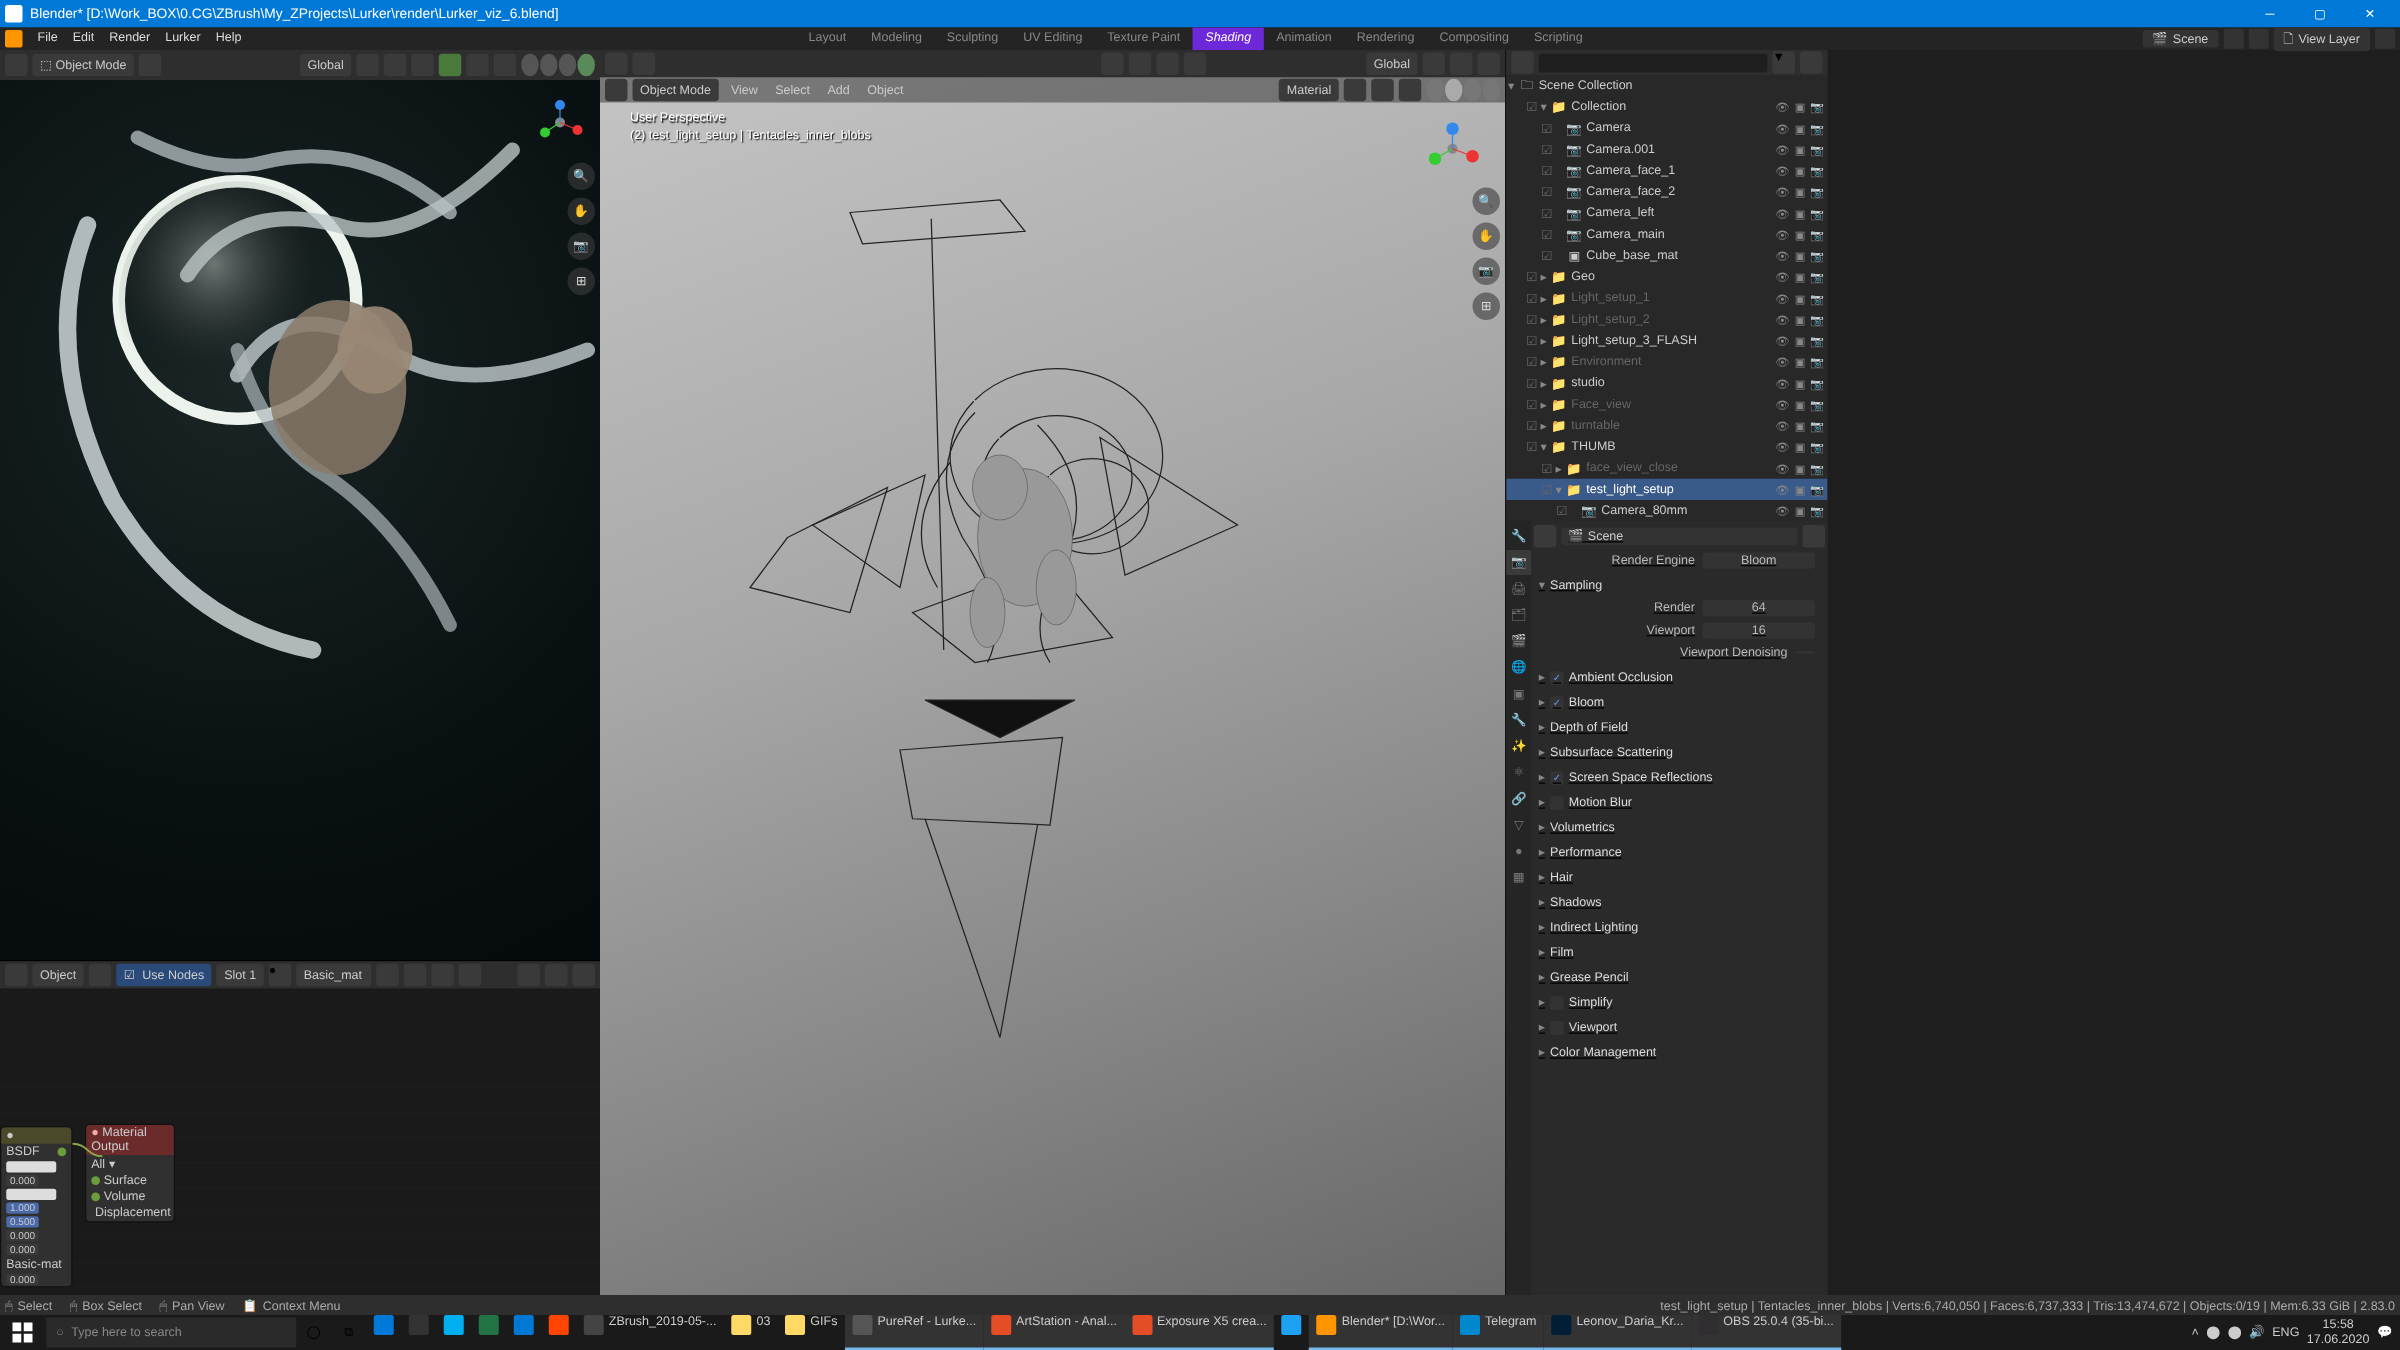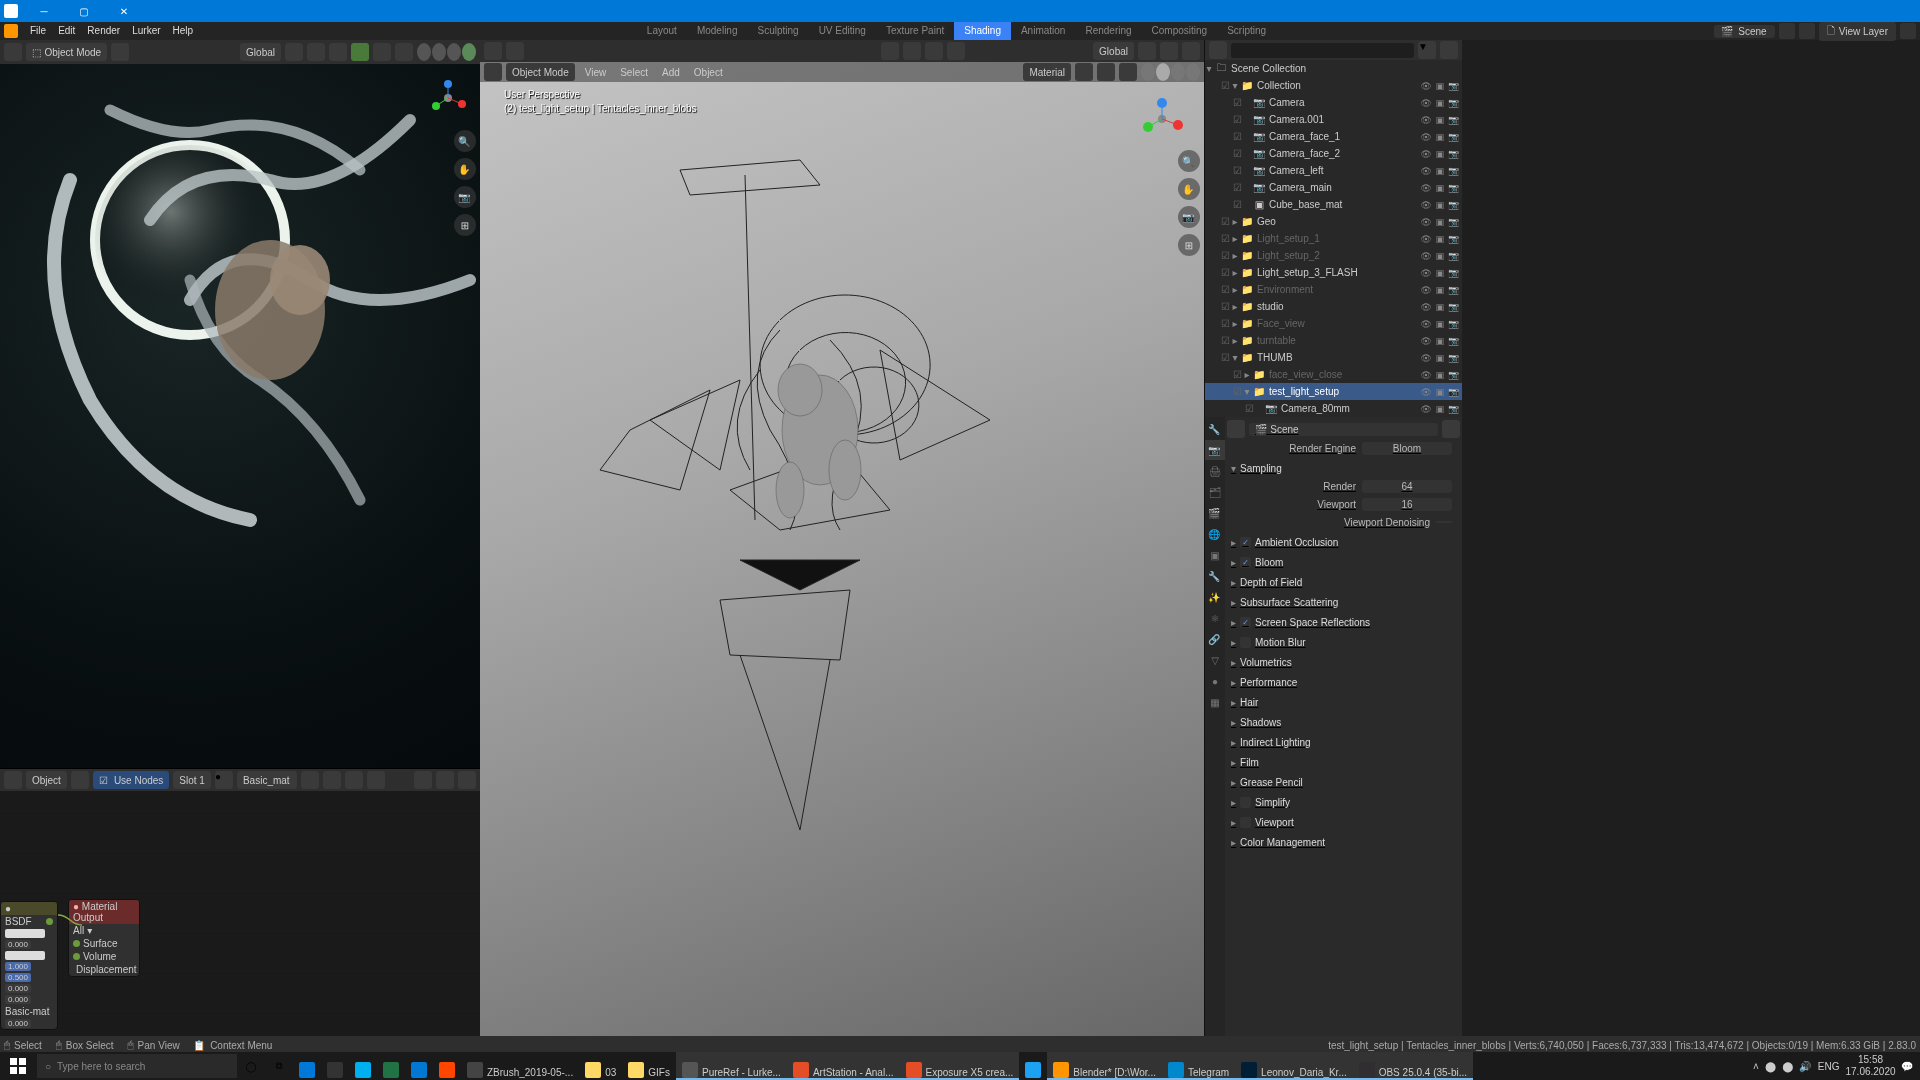--- a/index.html
+++ b/index.html
@@ -10,21 +10,21 @@
 .titlebar .icon-b { width:14px; height:14px; background:#fff; border-radius:2px; margin-right:6px; }
 .titlebar .title { flex:1; font-size:11px; }
 .titlebar .winbtn { width:40px; height:22px; display:flex; align-items:center; justify-content:center; color:#fff; }
 
 
 .menubar { height:18px; background:#242424; display:flex; align-items:center; padding:0 4px; gap:2px; }
 .menubar .logo { width:14px; height:14px; background:#ff9500; border-radius:2px; margin-right:4px; }
 .menubar .menuitem { color:#ddd; padding:0 6px; line-height:18px; }
 .menubar .tabs { flex:1; display:flex; justify-content:center; gap:0; }
 .menubar .tab { color:#888; padding:0 10px; line-height:18px; }
-.menubar .tab.active { color:#fff; background:#3b82f6; }
+.menubar .tab.active { color:#fff; background:#6d28d9;font-style:italic; }
 .menubar .right { display:flex; align-items:center; gap:4px; }
 .menubar .right .scenebox { background:#333; border-radius:3px; padding:1px 8px; color:#ccc; display:flex; align-items:center; gap:4px; }
 .menubar .right .iconbtn { width:16px; height:16px; background:#333; border-radius:2px; }
 
 
 .main { position:absolute; top:40px; bottom:30px; left:0; right:0; display:grid; grid-template-columns:480px 724px 258px; grid-template-rows:1fr; }
 .leftcol { display:flex; flex-direction:column; background:#2a2a2a; }
 .view3d-render { flex:1; background:radial-gradient(circle at 40% 35%, #1a2525 0%, #0a1112 60%, #050a0c 100%); position:relative; overflow:hidden; }
 .view3d-render .header { height:24px; background:#2e2e2e; display:flex; align-items:center; padding:0 4px; gap:4px; }
 .hdr-btn { height:18px; background:#3a3a3a; border-radius:3px; padding:0 6px; color:#ccc; display:flex; align-items:center; gap:3px; }
@@ -85,33 +85,34 @@
 
 .statusbar { position:absolute; bottom:26px; left:0; right:0; height:18px; background:#2e2e2e; display:flex; align-items:center; color:#aaa; padding:0 4px; gap:8px; font-size:9px; }
 .statusbar .seg { display:flex; align-items:center; gap:4px; }
 .statusbar .fill { flex:1; }
 
 
 .taskbar { position:absolute; bottom:0; left:0; right:0; height:28px; background:#1a1a1a; display:flex; align-items:center; }
 .taskbar .start { width:36px; height:28px; display:flex; align-items:center; justify-content:center; }
 .taskbar .searchbox { width:200px; height:24px; background:#2a2a2a; display:flex; align-items:center; padding:0 8px; color:#888; gap:6px; margin-left:1px; }
 .taskbar .tbicon { width:28px; height:28px; display:flex; align-items:center; justify-content:center; }
-.taskbar .tbapp { height:28px; padding:0 6px; display:flex; align-items:flex-end; gap:4px; color:#ccc; border-bottom:2px solid transparent; max-width:120px; }
+.taskbar .tbapp { height:28px; padding:0 6px; display:flex; align-items:flex-start; gap:4px; color:#ccc; border-bottom:2px solid transparent; max-width:120px; }
 .taskbar .tbapp.active { background:#333; border-bottom-color:#76b9ed; }
 .taskbar .tbapp .ai { width:16px; height:16px; border-radius:2px; }
 .taskbar .tray { margin-left:auto; display:flex; align-items:center; gap:6px; padding-right:6px; color:#ccc; }
 .taskbar .clock { text-align:center; line-height:12px; font-size:10px; }
 
 svg { overflow:visible; }
 </style>
 </head>
 <body>
 
 <div class="titlebar">
   <div class="icon-b"></div>
+  <div class="title">Blender* [D:\Work_BOX\0.CG\ZBrush\My_ZProjects\Lurker\render\Lurker_viz_6.blend]</div>
   <div class="winbtn">─</div>
   <div class="winbtn">▢</div>
   <div class="winbtn close">✕</div>
 </div>
 
 <div class="menubar">
   <div class="logo"></div>
   <div id="menu-items" style="display:flex;">
       <div class="menuitem">File</div>
       <div class="menuitem">Edit</div>

